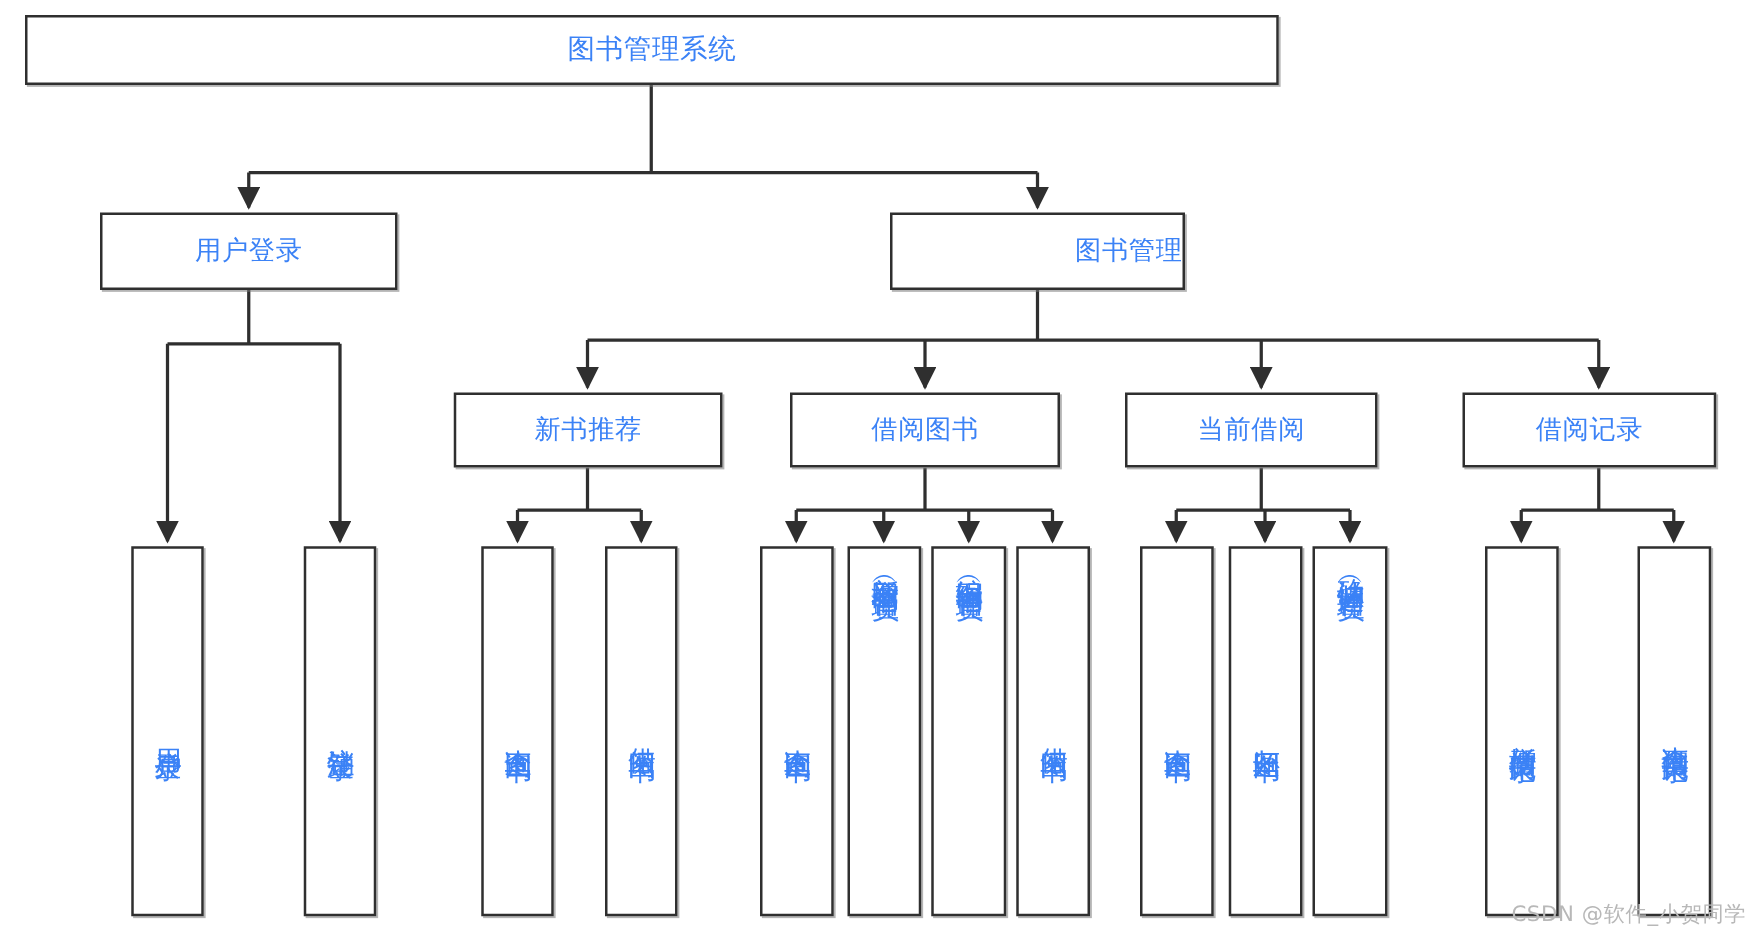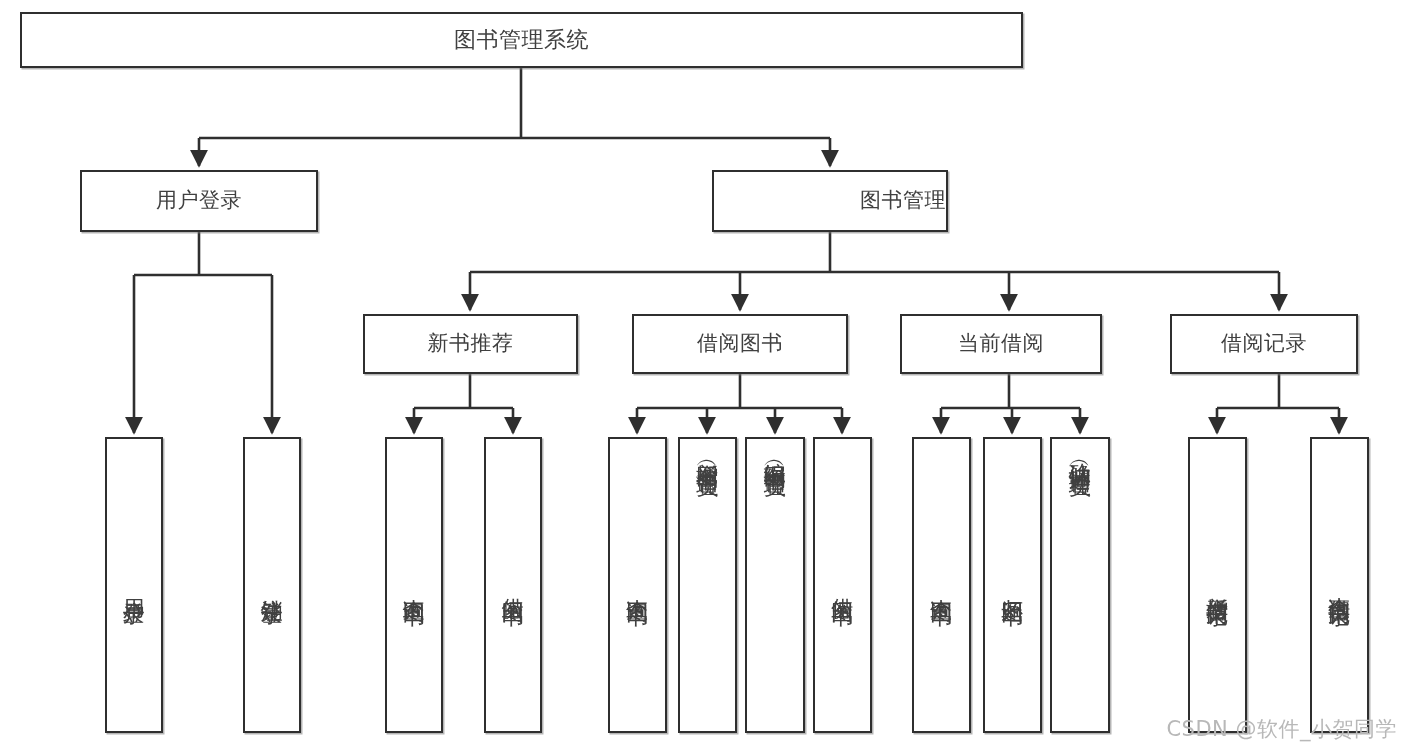--- a/index.html
+++ b/index.html
@@ -26,21 +26,21 @@
     pointer-events: none;
   }
   .node {
     position: absolute;
     box-sizing: border-box;
     border: 2px solid #2f2f2f;
     background: #ffffff;
     display: flex;
     align-items: center;
     justify-content: center;
-    color: #404040;
+    color: #3b82f6;
     box-shadow: 1.5px 1.5px 0 rgba(120,120,120,0.55);
   }
   .node .label {
     display: block;
     text-align: center;
     line-height: 1.22;
     letter-spacing: 0.5px;
   }
   
   .h-node .label {
@@ -69,21 +69,21 @@
   .v-node.top-text {
     align-items: flex-start;
   }
   .v-node .label {
     padding: 6px 0;
   }
   .watermark {
     position: absolute;
     right: 8px;
     bottom: 4px;
-    font-size: 21px;
+    font-size: 17px;
     color: #b8b8b8;
     letter-spacing: 0.5px;
     white-space: nowrap;
   }
 </style>
 </head>
 <body>
 
 <div id="canvas">
 
@@ -150,21 +150,21 @@
 
   <div class="node h-node" style="left:363px; top:314px; width:215px; height:60px;">
     <span class="label">新书推荐</span>
   </div>
   <div class="node h-node" style="left:632px; top:314px; width:216px; height:60px;">
     <span class="label">借阅图书</span>
   </div>
   <div class="node h-node" style="left:900px; top:314px; width:202px; height:60px;">
     <span class="label">当前借阅</span>
   </div>
-  <div class="node h-node" style="left:1170px; top:314px; width:188px; height:60px;">
+  <div class="node h-node" style="left:1170px; top:314px; width:203px; height:60px;">
     <span class="label">借阅记录</span>
   </div>
 
   <div class="node v-node center-text" style="left:105px; top:437px; width:58px; height:296px;">
     <span class="label">用户登录</span>
   </div>
   <div class="node v-node center-text" style="left:243px; top:437px; width:58px; height:296px;">
     <span class="label">注销登录</span>
   </div>
 

